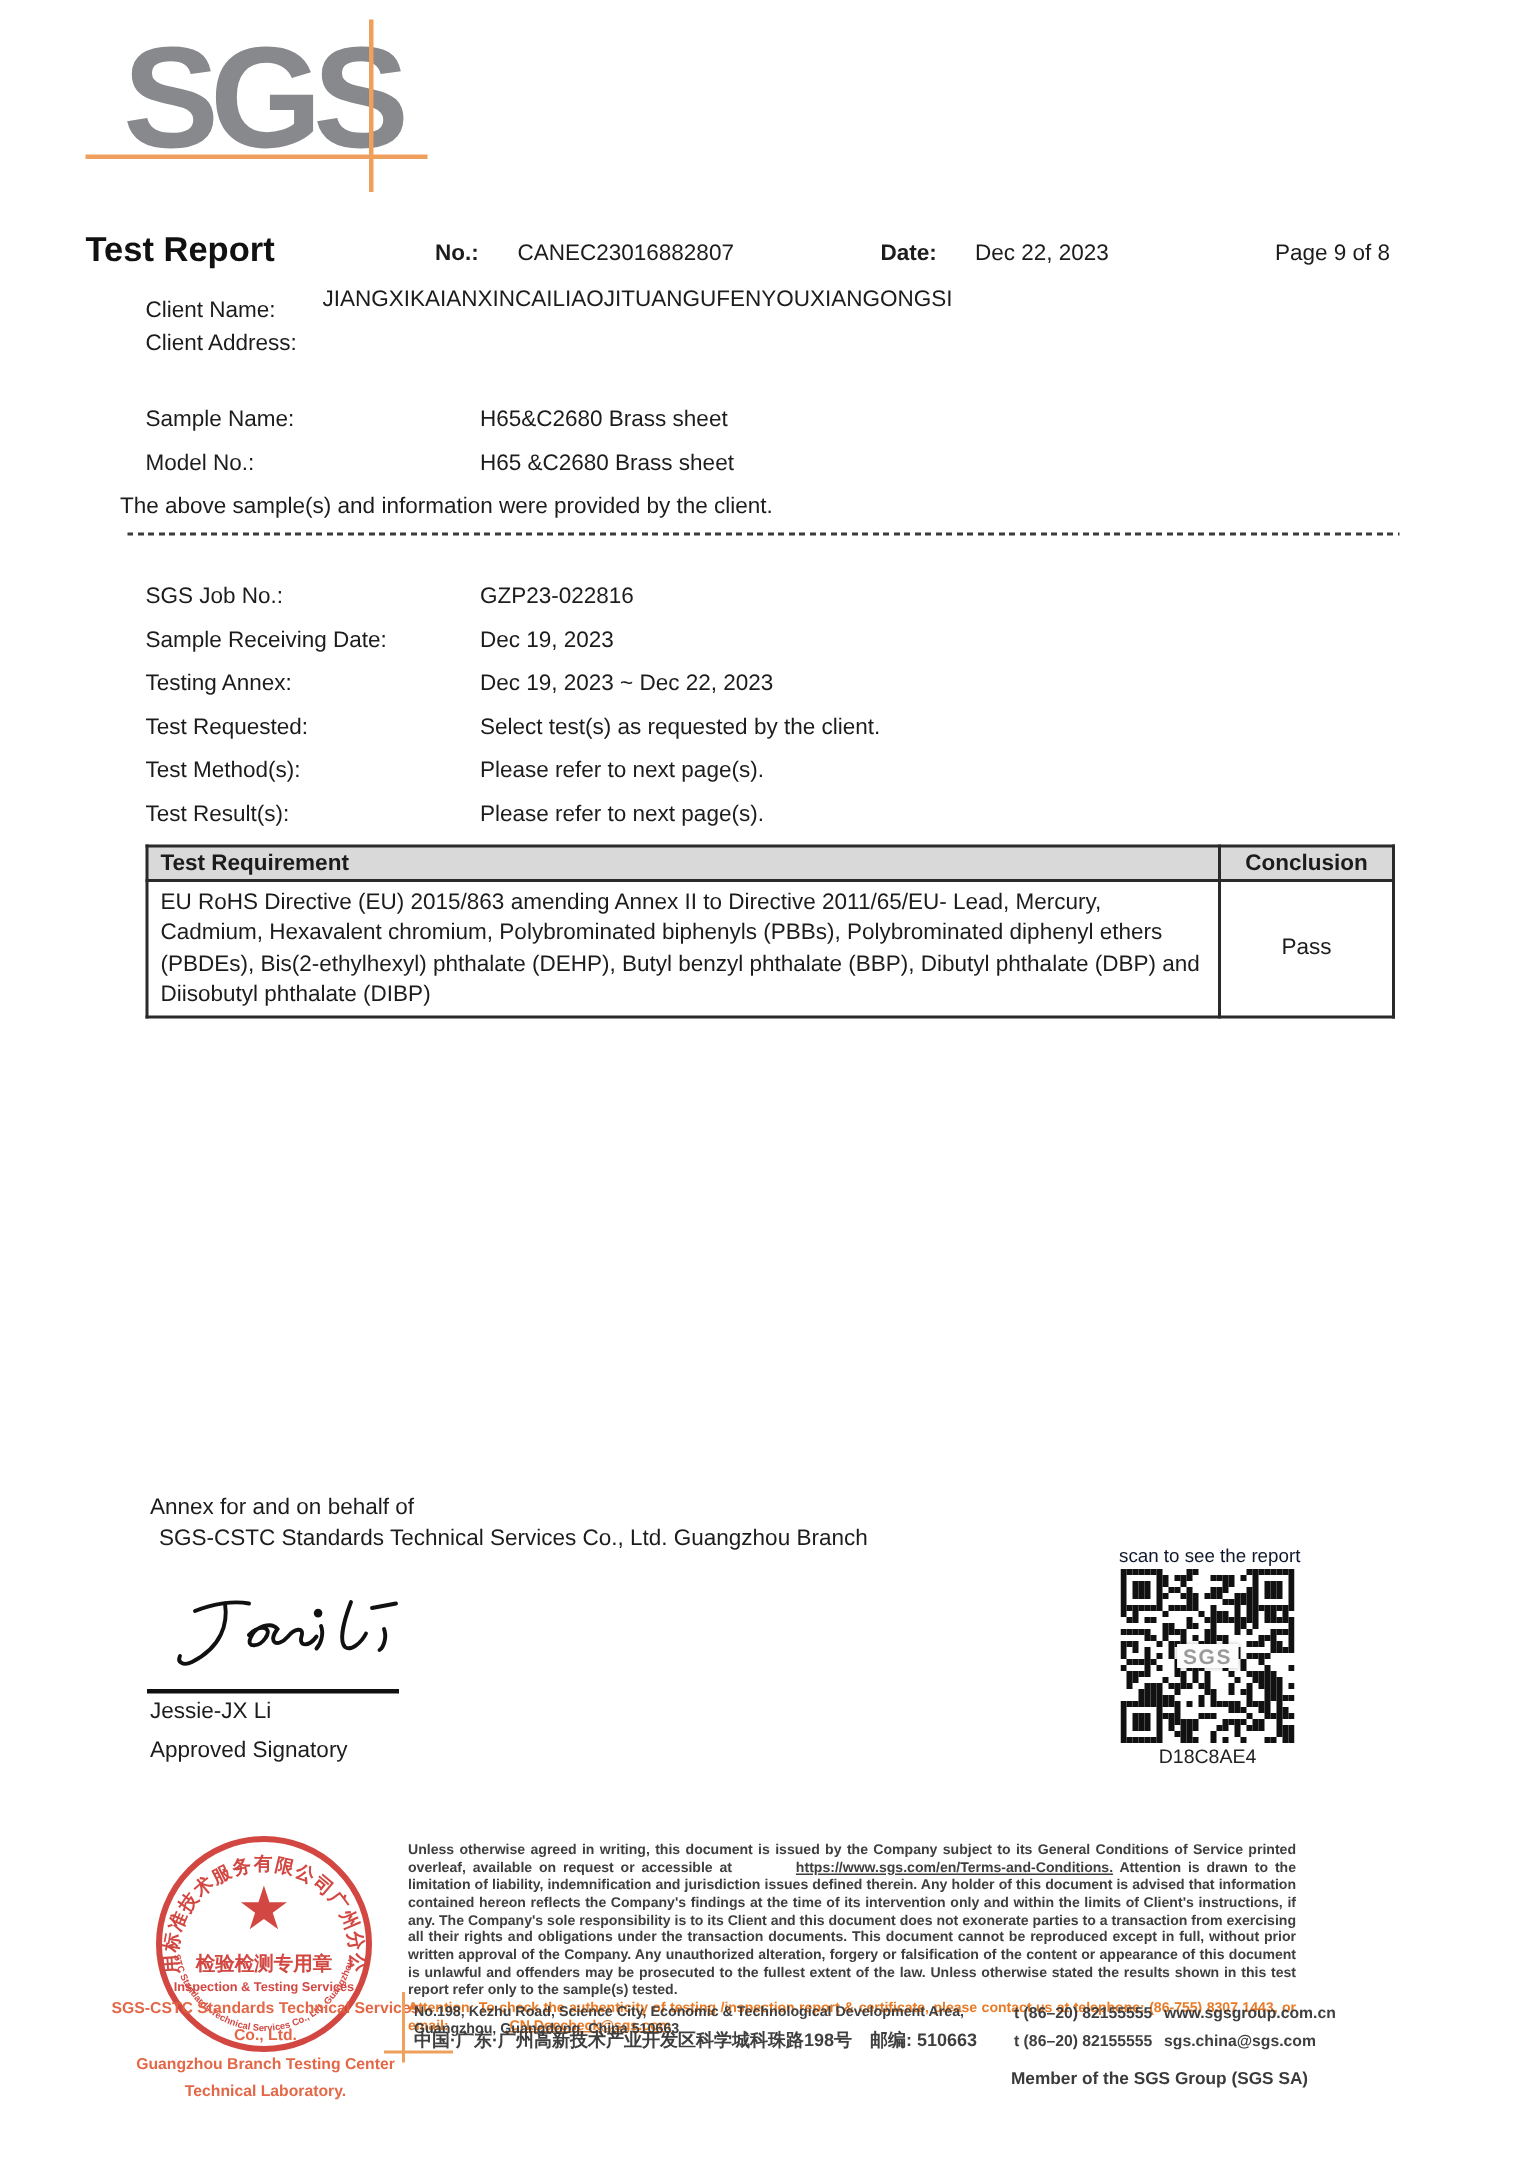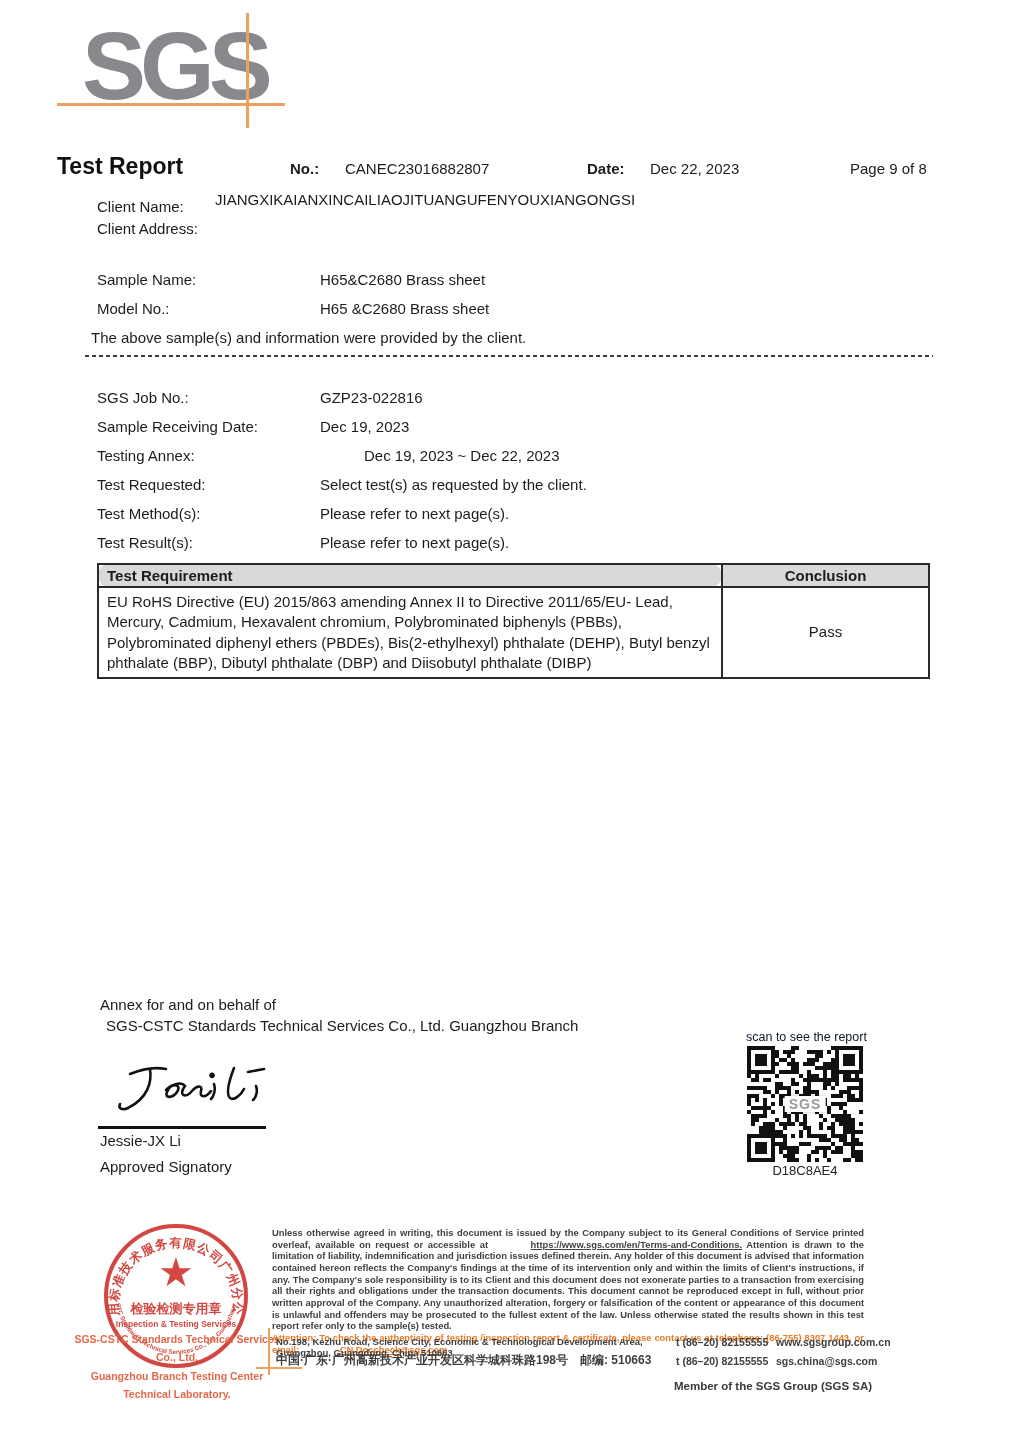--- a/index.html
+++ b/index.html
@@ -67,40 +67,40 @@
   <div class="abs t15" style="left:850px; top:160px;">Page 9 of 8</div>
 
   <div class="abs t15" style="left:97px; top:198px;">Client Name:</div>
   <div class="abs t15" style="left:215px; top:191px;">JIANGXIKAIANXINCAILIAOJITUANGUFENYOUXIANGONGSI</div>
   <div class="abs t15" style="left:97px; top:220px;">Client Address:</div>
 
   <div class="abs t15" style="left:97px; top:271px;">Sample Name:</div>
   <div class="abs t15" style="left:320px; top:271px;">H65&amp;C2680 Brass sheet</div>
   <div class="abs t15" style="left:97px; top:300px;">Model No.:</div>
   <div class="abs t15" style="left:320px; top:300px;">H65 &amp;C2680 Brass sheet</div>
-  <div class="abs t15" style="left:91px; top:329px;">The above sample(s) and information were provided by the client.</div>
+  <div class="abs t15" style="left:80px; top:329px;">The above sample(s) and information were provided by the client.</div>
   <div class="abs dashed-rule" style="left:85px; top:355px; width:848px;"></div>
 
   <div class="abs t15" style="left:97px; top:389px;">SGS Job No.:</div>
   <div class="abs t15" style="left:320px; top:389px;">GZP23-022816</div>
   <div class="abs t15" style="left:97px; top:418px;">Sample Receiving Date:</div>
   <div class="abs t15" style="left:320px; top:418px;">Dec 19, 2023</div>
   <div class="abs t15" style="left:97px; top:447px;">Testing Annex:</div>
-  <div class="abs t15" style="left:320px; top:447px;margin-left:44px;">Dec 19, 2023 ~ Dec 22, 2023</div>
+  <div class="abs t15" style="left:320px; top:447px;">Dec 19, 2023 ~ Dec 22, 2023</div>
   <div class="abs t15" style="left:97px; top:476px;">Test Requested:</div>
   <div class="abs t15" style="left:320px; top:476px;">Select test(s) as requested by the client.</div>
   <div class="abs t15" style="left:97px; top:505px;">Test Method(s):</div>
   <div class="abs t15" style="left:320px; top:505px;">Please refer to next page(s).</div>
   <div class="abs t15" style="left:97px; top:534px;">Test Result(s):</div>
   <div class="abs t15" style="left:320px; top:534px;">Please refer to next page(s).</div>
 
   <table class="req abs" style="left:97px; top:563px;">
     <tbody>
         <tr>
-      <th style="width:624px;border-radius:11px;">Test Requirement</th>
+      <th style="width:715px;">Test Requirement</th>
       <th class="conc">Conclusion</th>
     </tr>
     <tr>
       <td>EU RoHS Directive (EU) 2015/863 amending Annex II to Directive 2011/65/EU- Lead, Mercury, Cadmium, Hexavalent chromium, Polybrominated biphenyls (PBBs), Polybrominated diphenyl ethers (PBDEs), Bis(2-ethylhexyl) phthalate (DEHP), Butyl benzyl phthalate (BBP), Dibutyl phthalate (DBP) and Diisobutyl phthalate (DIBP)</td>
       <td class="conc">Pass</td>
     </tr>
   </tbody>
     </table>
 
   <div class="abs t15" style="left:100px; top:996px;">Annex for and on behalf of</div>

